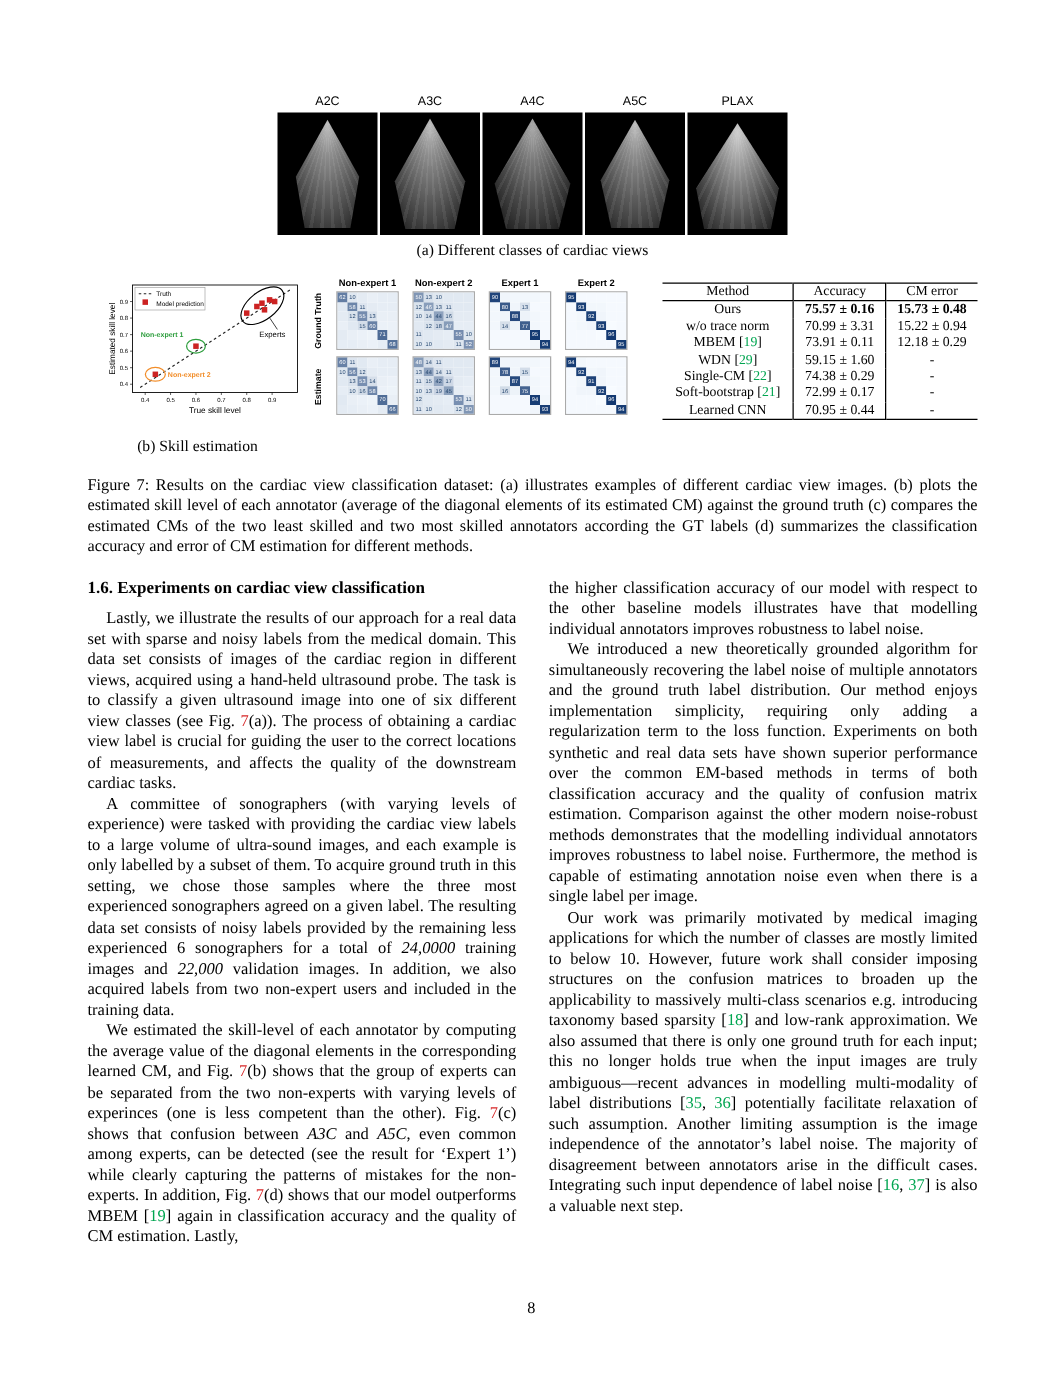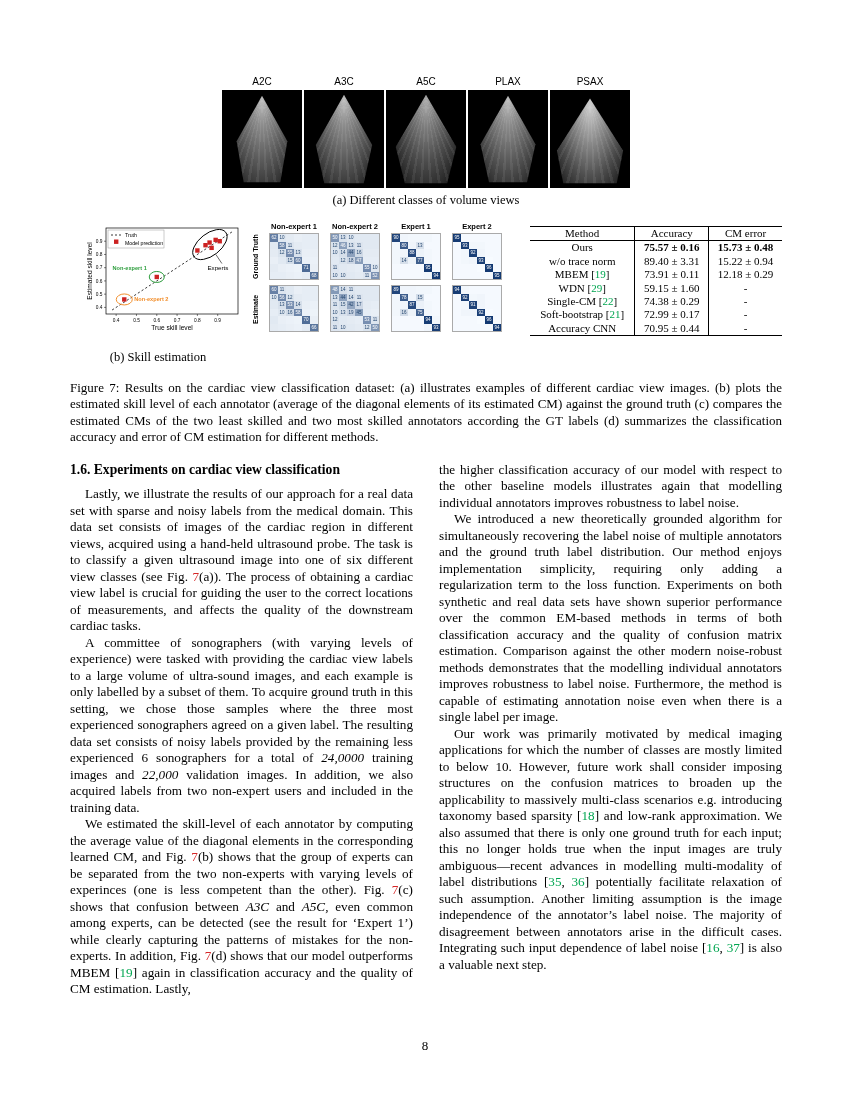--- a/index.html
+++ b/index.html
@@ -85,39 +85,39 @@
             <div class="fan"></div>
           </div>
         </div>
         <div class="view">
           <div class="view-label">A3C</div>
           <div class="view-img">
             <div class="fan"></div>
           </div>
         </div>
         <div class="view">
+          <div class="view-label">A4C</div>
+          <div class="view-img">
+            <div class="fan"></div>
+          </div>
+        </div>
+        <div class="view">
           <div class="view-label">A5C</div>
           <div class="view-img">
             <div class="fan"></div>
           </div>
         </div>
         <div class="view">
           <div class="view-label">PLAX</div>
           <div class="view-img">
             <div class="fan"></div>
           </div>
         </div>
-        <div class="view">
-          <div class="view-label">PSAX</div>
-          <div class="view-img">
-            <div class="fan"></div>
-          </div>
-        </div>
       </div>
-    <div class="caption">(a) Different classes of volume views</div>
+    <div class="caption">(a) Different classes of cardiac views</div>
 
     <div class="subfig-row">
 
       <div class="subfig subfig-b">
         <svg width="176" height="124" viewBox="0 0 176 124">
             <rect x="36" y="8" width="132" height="86" fill="none" stroke="#000" stroke-width="0.7"></rect>
             <line x1="46.15384615384616" y1="94" x2="46.15384615384616" y2="96" stroke="#000" stroke-width="0.5"></line>
             <text x="46.15384615384616" y="101.5" font-size="4.8" text-anchor="middle" fill="#000">0.4</text>
             <line x1="34" y1="87.38461538461539" x2="36" y2="87.38461538461539" stroke="#000" stroke-width="0.5"></line>
             <text x="32.5" y="89.08461538461539" font-size="4.8" text-anchor="end" fill="#000">0.4</text>
@@ -513,21 +513,21 @@
             </tr>
           </thead>
           <tbody>
               <tr>
                 <td><span>Ours</span></td>
                 <td class="bold">75.57 ± 0.16</td>
                 <td class="bold">15.73 ± 0.48</td>
               </tr>
               <tr>
                 <td><span>w/o trace norm</span></td>
-                <td>89.40 ± 3.31</td>
+                <td>70.99 ± 3.31</td>
                 <td>15.22 ± 0.94</td>
               </tr>
               <tr>
                 <td><span>MBEM [</span><span class="seg-green">19</span><span>]</span></td>
                 <td>73.91 ± 0.11</td>
                 <td>12.18 ± 0.29</td>
               </tr>
               <tr>
                 <td><span>WDN [</span><span class="seg-green">29</span><span>]</span></td>
                 <td>59.15 ± 1.60</td>
@@ -537,40 +537,40 @@
                 <td><span>Single-CM [</span><span class="seg-green">22</span><span>]</span></td>
                 <td>74.38 ± 0.29</td>
                 <td>-</td>
               </tr>
               <tr>
                 <td><span>Soft-bootstrap [</span><span class="seg-green">21</span><span>]</span></td>
                 <td>72.99 ± 0.17</td>
                 <td>-</td>
               </tr>
               <tr>
-                <td><span>Accuracy CNN</span></td>
+                <td><span>Learned CNN</span></td>
                 <td>70.95 ± 0.44</td>
                 <td>-</td>
               </tr>
             </tbody>
         </table>
       </div>
     </div>
 
     <div class="fig-caption">Figure 7: Results on the cardiac view classification dataset: (a) illustrates examples of different cardiac view images. (b) plots the estimated skill level of each annotator (average of the diagonal elements of its estimated CM) against the ground truth (c) compares the estimated CMs of the two least skilled and two most skilled annotators according the GT labels (d) summarizes the classification accuracy and error of CM estimation for different methods.</div>
 
     <div class="columns">
       <div class="col">
         <div class="subsection-heading">1.6. Experiments on cardiac view classification</div>
         <p><span>Lastly, we illustrate the results of our approach for a real data set with sparse and noisy labels from the medical domain. This data set consists of images of the cardiac region in different views, acquired using a hand-held ultrasound probe. The task is to classify a given ultrasound image into one of six different view classes (see Fig. </span><span class="seg-red">7</span><span>(a)). The process of obtaining a cardiac view label is crucial for guiding the user to the correct locations of measurements, and affects the quality of the downstream cardiac tasks.</span></p>
         <p><span>A committee of sonographers (with varying levels of experience) were tasked with providing the cardiac view labels to a large volume of ultra-sound images, and each example is only labelled by a subset of them. To acquire ground truth in this setting, we chose those samples where the three most experienced sonographers agreed on a given label. The resulting data set consists of noisy labels provided by the remaining less experienced 6 sonographers for a total of </span><span class="seg-italic">24,0000</span><span> training images and </span><span class="seg-italic">22,000</span><span> validation images. In addition, we also acquired labels from two non-expert users and included in the training data.</span></p>
         <p><span>We estimated the skill-level of each annotator by computing the average value of the diagonal elements in the corresponding learned CM, and Fig. </span><span class="seg-red">7</span><span>(b) shows that the group of experts can be separated from the two non-experts with varying levels of experinces (one is less competent than the other). Fig. </span><span class="seg-red">7</span><span>(c) shows that confusion between </span><span class="seg-italic">A3C</span><span> and </span><span class="seg-italic">A5C</span><span>, even common among experts, can be detected (see the result for ‘Expert 1’) while clearly capturing the patterns of mistakes for the non-experts. In addition, Fig. </span><span class="seg-red">7</span><span>(d) shows that our model outperforms MBEM [</span><span class="seg-green">19</span><span>] again in classification accuracy and the quality of CM estimation. Lastly,</span></p>
       </div>
       <div class="col">
-        <p class="noindent"><span>the higher classification accuracy of our model with respect to the other baseline models illustrates again that modelling individual annotators improves robustness to label noise.</span></p>
+        <p class="noindent"><span>the higher classification accuracy of our model with respect to the other baseline models illustrates have that modelling individual annotators improves robustness to label noise.</span></p>
         <p><span>We introduced a new theoretically grounded algorithm for simultaneously recovering the label noise of multiple annotators and the ground truth label distribution. Our method enjoys implementation simplicity, requiring only adding a regularization term to the loss function. Experiments on both synthetic and real data sets have shown superior performance over the common EM-based methods in terms of both classification accuracy and the quality of confusion matrix estimation. Comparison against the other modern noise-robust methods demonstrates that the modelling individual annotators improves robustness to label noise. Furthermore, the method is capable of estimating annotation noise even when there is a single label per image.</span></p>
         <p><span>Our work was primarily motivated by medical imaging applications for which the number of classes are mostly limited to below 10. However, future work shall consider imposing structures on the confusion matrices to broaden up the applicability to massively multi-class scenarios e.g. introducing taxonomy based sparsity [</span><span class="seg-green">18</span><span>] and low-rank approximation. We also assumed that there is only one ground truth for each input; this no longer holds true when the input images are truly ambiguous—recent advances in modelling multi-modality of label distributions [</span><span class="seg-green">35</span><span>, </span><span class="seg-green">36</span><span>] potentially facilitate relaxation of such assumption. Another limiting assumption is the image independence of the annotator’s label noise. The majority of disagreement between annotators arise in the difficult cases. Integrating such input dependence of label noise [</span><span class="seg-green">16</span><span>, </span><span class="seg-green">37</span><span>] is also a valuable next step.</span></p>
       </div>
     </div>
   </div>
 
   <div class="page-number">8</div>
 </div>
 
 </body></html>

